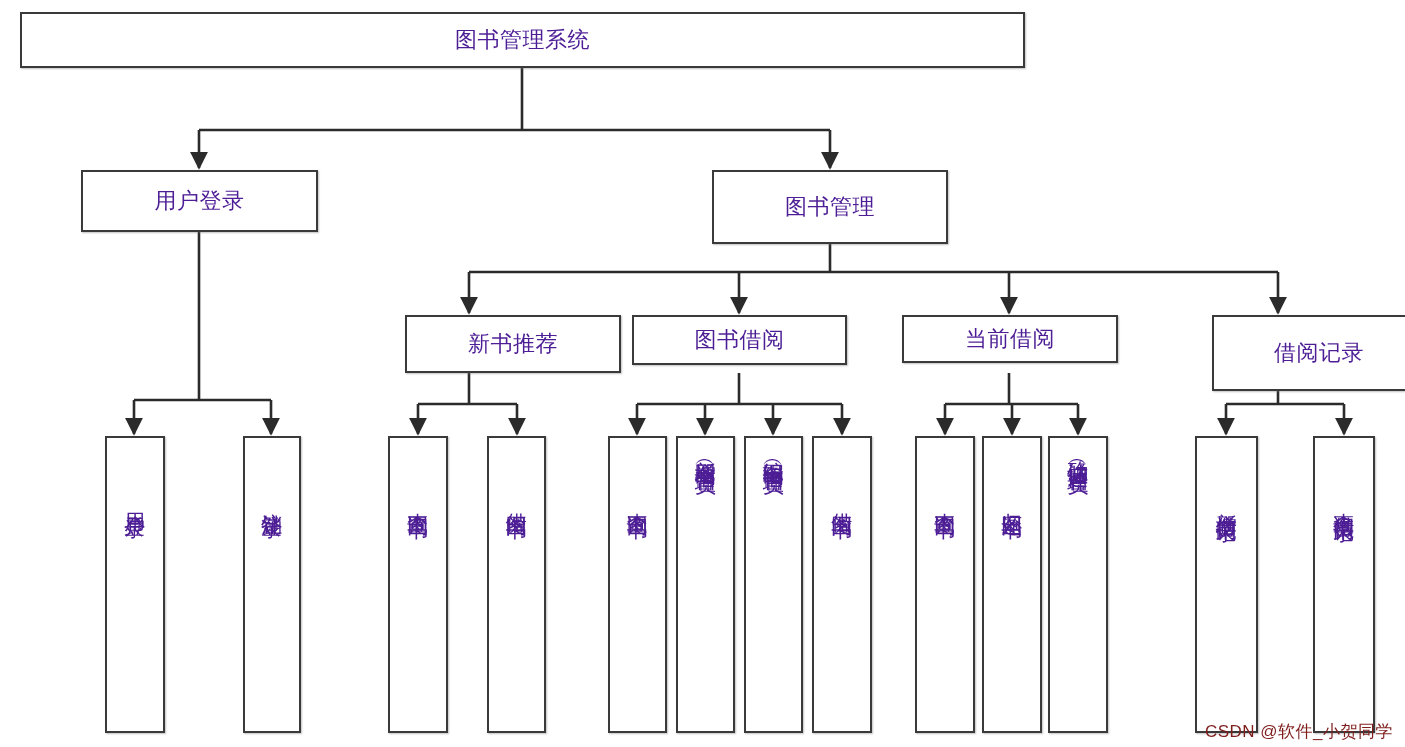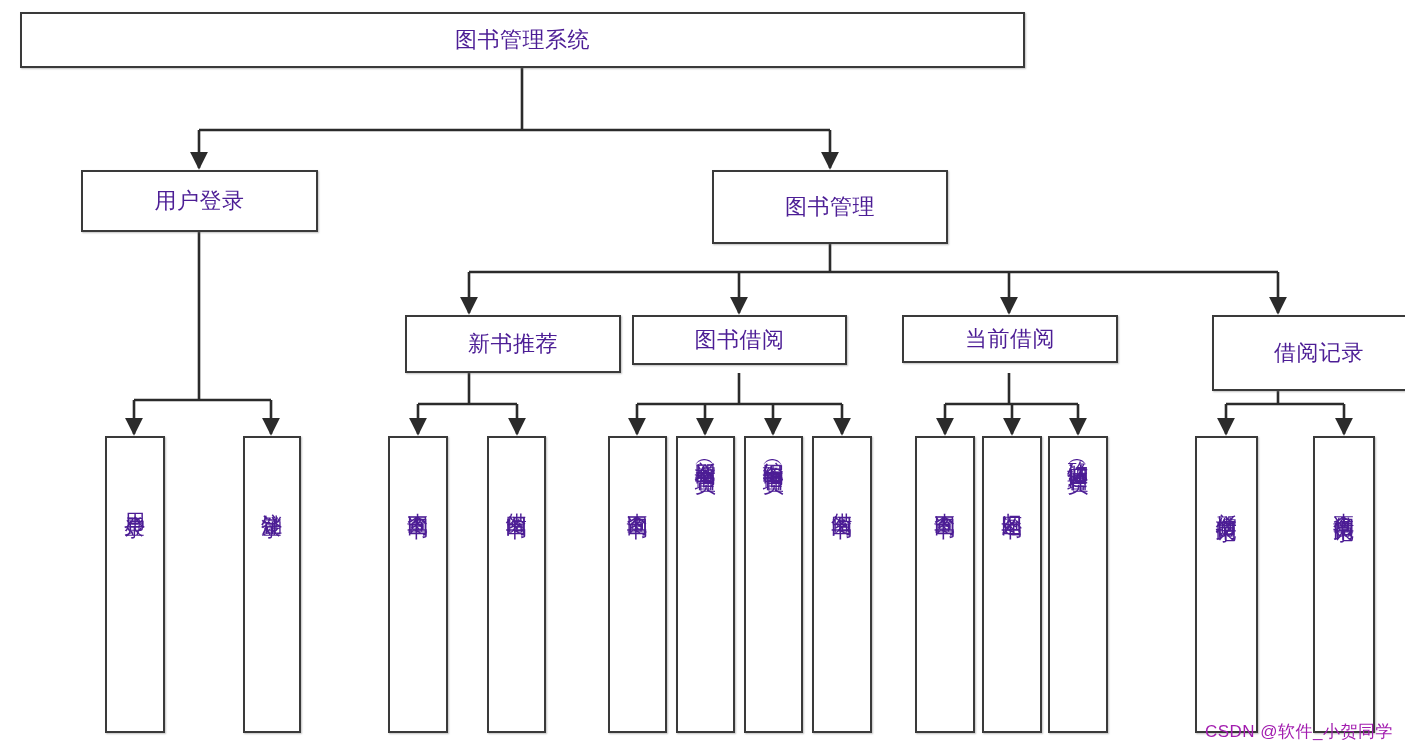--- a/index.html
+++ b/index.html
@@ -61,21 +61,21 @@
     margin-top: 52px;
   }
   .node.leaf.tall .label {
     margin-top: 0px;
   }
   .watermark {
     position: absolute;
     right: 12px;
     bottom: 4px;
     font-size: 17px;
-    color: #a21caf;
+    color: #7f1d1d;
     letter-spacing: 0.5px;
     white-space: nowrap;
   }
 </style>
 </head>
 <body>
 
 <div id="canvas">
 
   <svg class="connectors" viewBox="0 0 1405 747" xmlns="http://www.w3.org/2000/svg">

